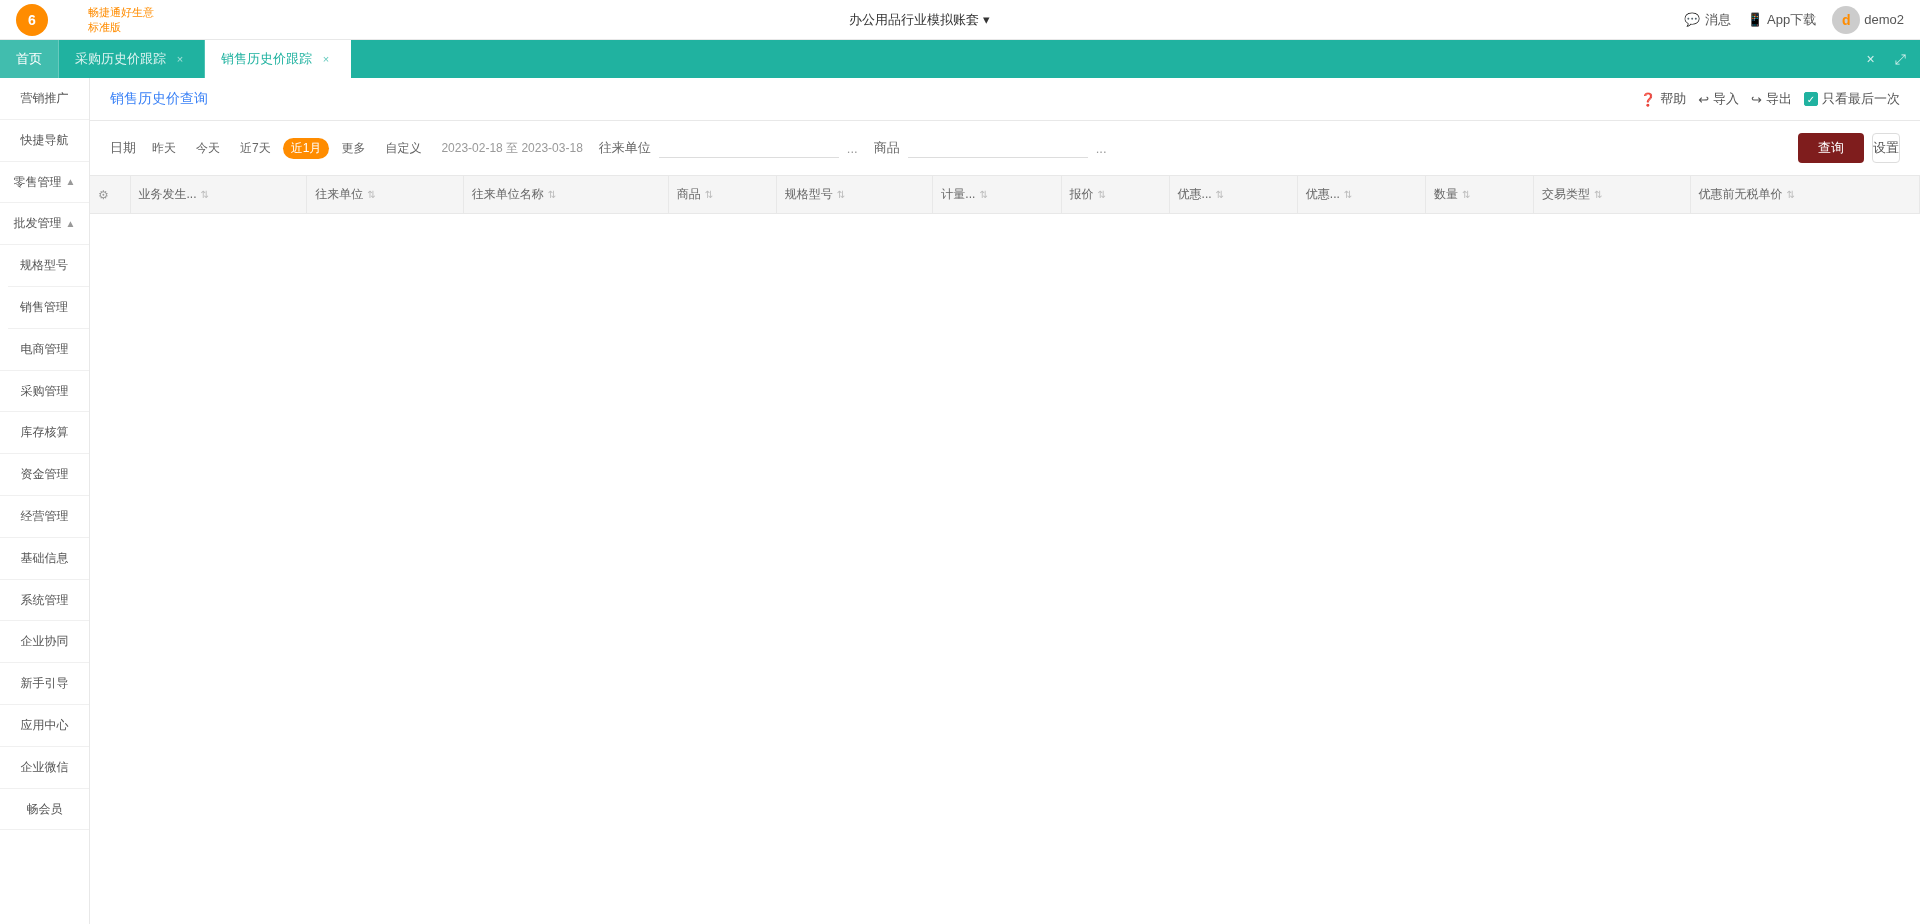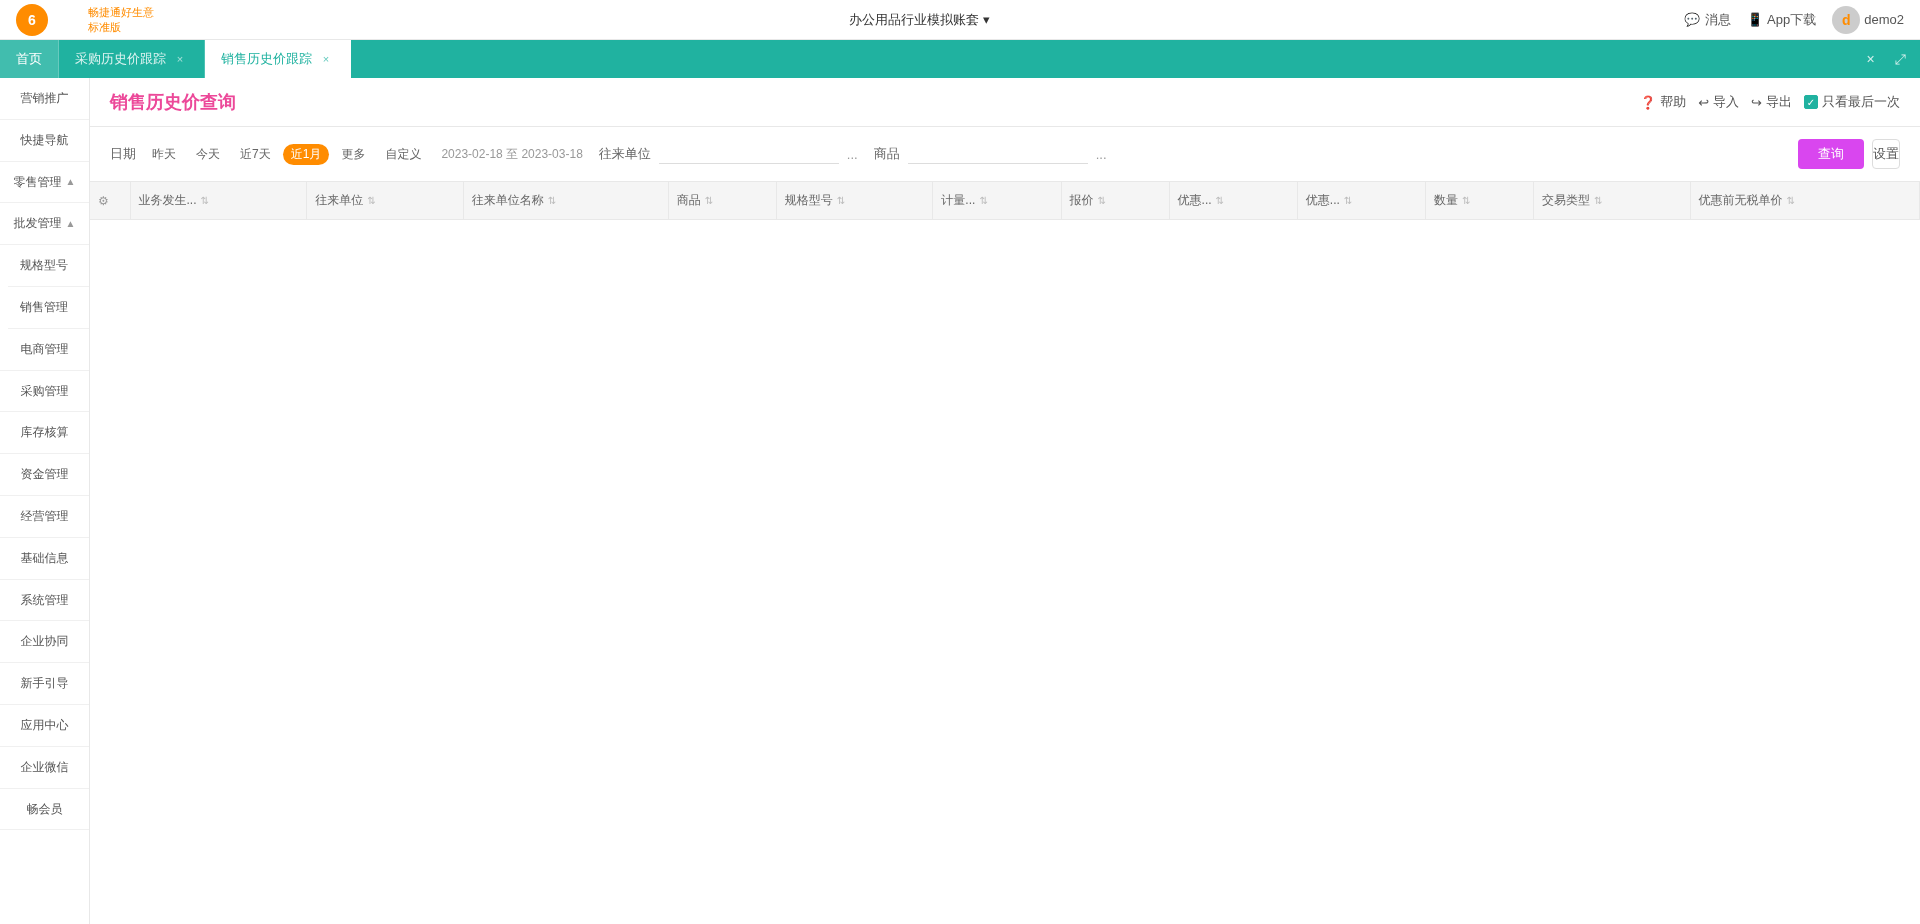--- a/index.html
+++ b/index.html
@@ -172,23 +172,23 @@
     .page-header {
       background: #fff;
       padding: 12px 20px;
       display: flex;
       align-items: center;
       justify-content: space-between;
       border-bottom: 1px solid #e8e8e8;
       flex-shrink: 0;
     }
     .page-title {
-      font-size: 18px;
-      font-weight: 700;
-      color: #ec4899;
+      font-size: 14px;
+      font-weight: 400;
+      color: #3b82f6;
     }
     .page-header-actions {
       display: flex;
       align-items: center;
       gap: 12px;
     }
     .header-action-btn {
       display: flex;
       align-items: center;
       gap: 4px;
@@ -279,21 +279,21 @@
       cursor: pointer;
       font-size: 13px;
     }
     .filter-actions {
       margin-left: auto;
       display: flex;
       align-items: center;
       gap: 8px;
     }
     .btn-query {
-      background: #d946ef;
+      background: #7f1d1d;
       color: white;
       border: none;
       padding: 6px 20px;
       border-radius: 4px;
       cursor: pointer;
       font-size: 13px;
     }
     .btn-settings {
       background: #fff;
       color: #555;

